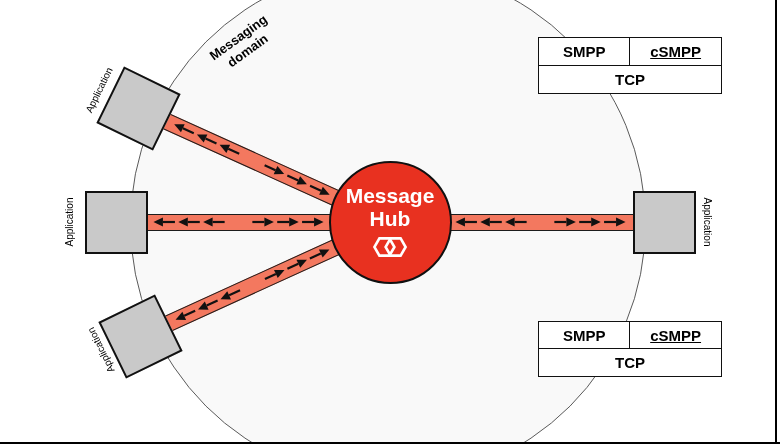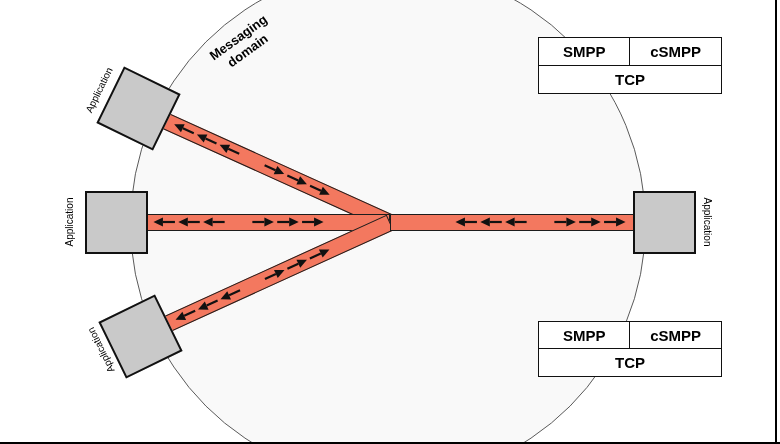--- a/index.html
+++ b/index.html
@@ -49,21 +49,21 @@
   .lbl-r{left:707px;top:222px;transform:translate(-50%,-50%) rotate(90deg);}
   .ptable{position:absolute;left:538px;width:184px;z-index:6;font-weight:600;font-size:15px;}
   #table-top{top:37px;}
   #table-bottom{top:321px;}
   .prow{display:flex;margin-top:-1.5px;}
   .prow:first-child{margin-top:0;}
   .pcell{
     box-sizing:border-box;border:1.5px solid #111;background:#fff;
     display:flex;align-items:center;justify-content:center;height:29px;flex:1;
   }
-  .pcell + .pcell{margin-left:-1.5px;}
+  .pcell + .pcell{margin-left:-1.5px;text-decoration:underline;}
   #table-bottom .pcell{height:28.5px;}
   .edge-right{position:absolute;left:775px;top:0;width:1.5px;height:444px;background:#000;z-index:8;}
   .edge-bottom{position:absolute;left:0;top:442px;width:780px;height:1.5px;background:#000;z-index:8;}
 </style>
 </head>
 <body>
 
 <div class="canvas" style="--hub-red: #e83120; --pipe-fill: #f3785f; --app-fill: #c9c9c9; --domain-fill: #f9f9f9;">
 
   <div class="domain-circle"></div>
@@ -129,20 +129,30 @@
           <path d="M163.35714285714286 7 L175.35714285714286 7" stroke="#111" stroke-width="2.2" fill="none"></path>
           <polygon points="175.35714285714286,2.5 184.85714285714286,7 175.35714285714286,11.5" fill="#111"></polygon>
           <path d="M188.21428571428572 7 L200.21428571428572 7" stroke="#111" stroke-width="2.2" fill="none"></path>
           <polygon points="200.21428571428572,2.5 209.71428571428572,7 200.21428571428572,11.5" fill="#111"></polygon>
           <path d="M213.07142857142858 7 L225.07142857142858 7" stroke="#111" stroke-width="2.2" fill="none"></path>
           <polygon points="225.07142857142858,2.5 234.57142857142858,7 225.07142857142858,11.5" fill="#111"></polygon>
         </svg>
       </div>
     </div>
 
+  <div class="hub">
+    <div class="hub-title">
+      <div>Message</div>
+      <div>Hub</div>
+    </div>
+    <svg class="hub-icon" width="36" height="26" viewBox="0 0 36 26">
+      <path d="M22.4 13 L17.4 21.66 L7.4 21.66 L2.4 13 L7.4 4.34 L17.4 4.34 Z" fill="none" stroke="#fff" stroke-width="2.6"></path>
+      <path d="M33.6 13 L28.6 21.66 L18.6 21.66 L13.6 13 L18.6 4.34 L28.6 4.34 Z" fill="none" stroke="#fff" stroke-width="2.6"></path>
+    </svg>
+  </div>
 
   <div class="app app-tl"></div>
   <div class="app app-ml"></div>
   <div class="app app-bl"></div>
   <div class="app app-r"></div>
 
   <div class="app-label lbl-tl">Application</div>
   <div class="app-label lbl-ml">Application</div>
   <div class="app-label lbl-bl">Application</div>
   <div class="app-label lbl-r">Application</div>

